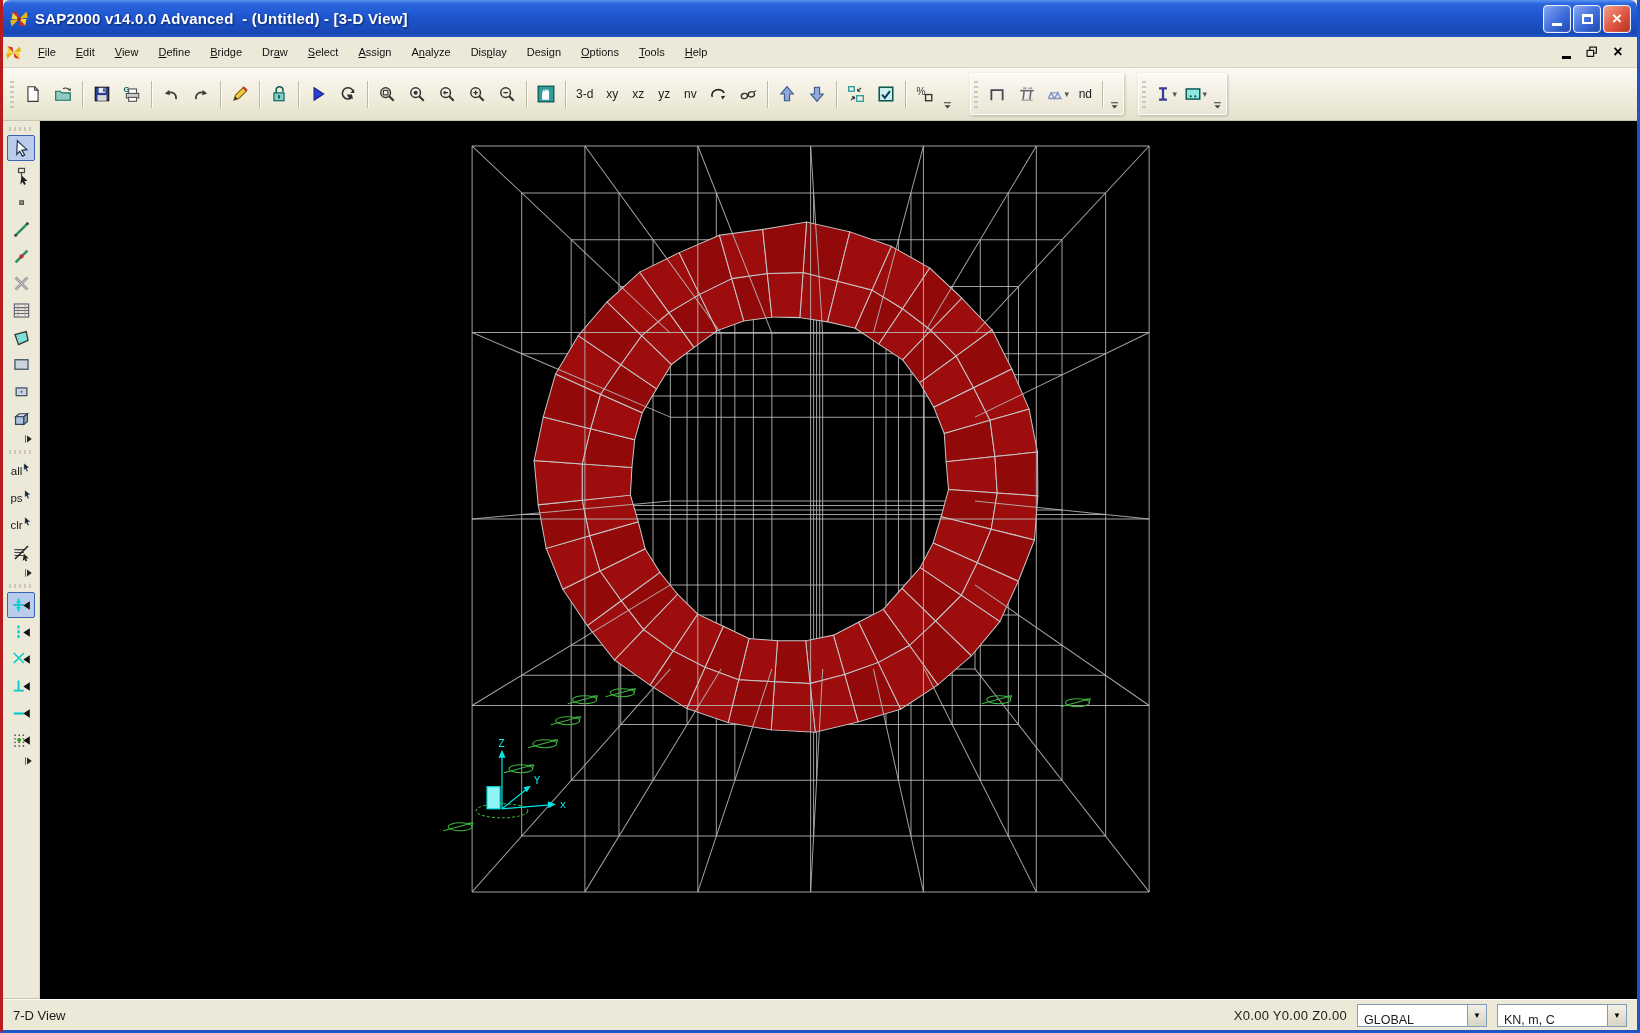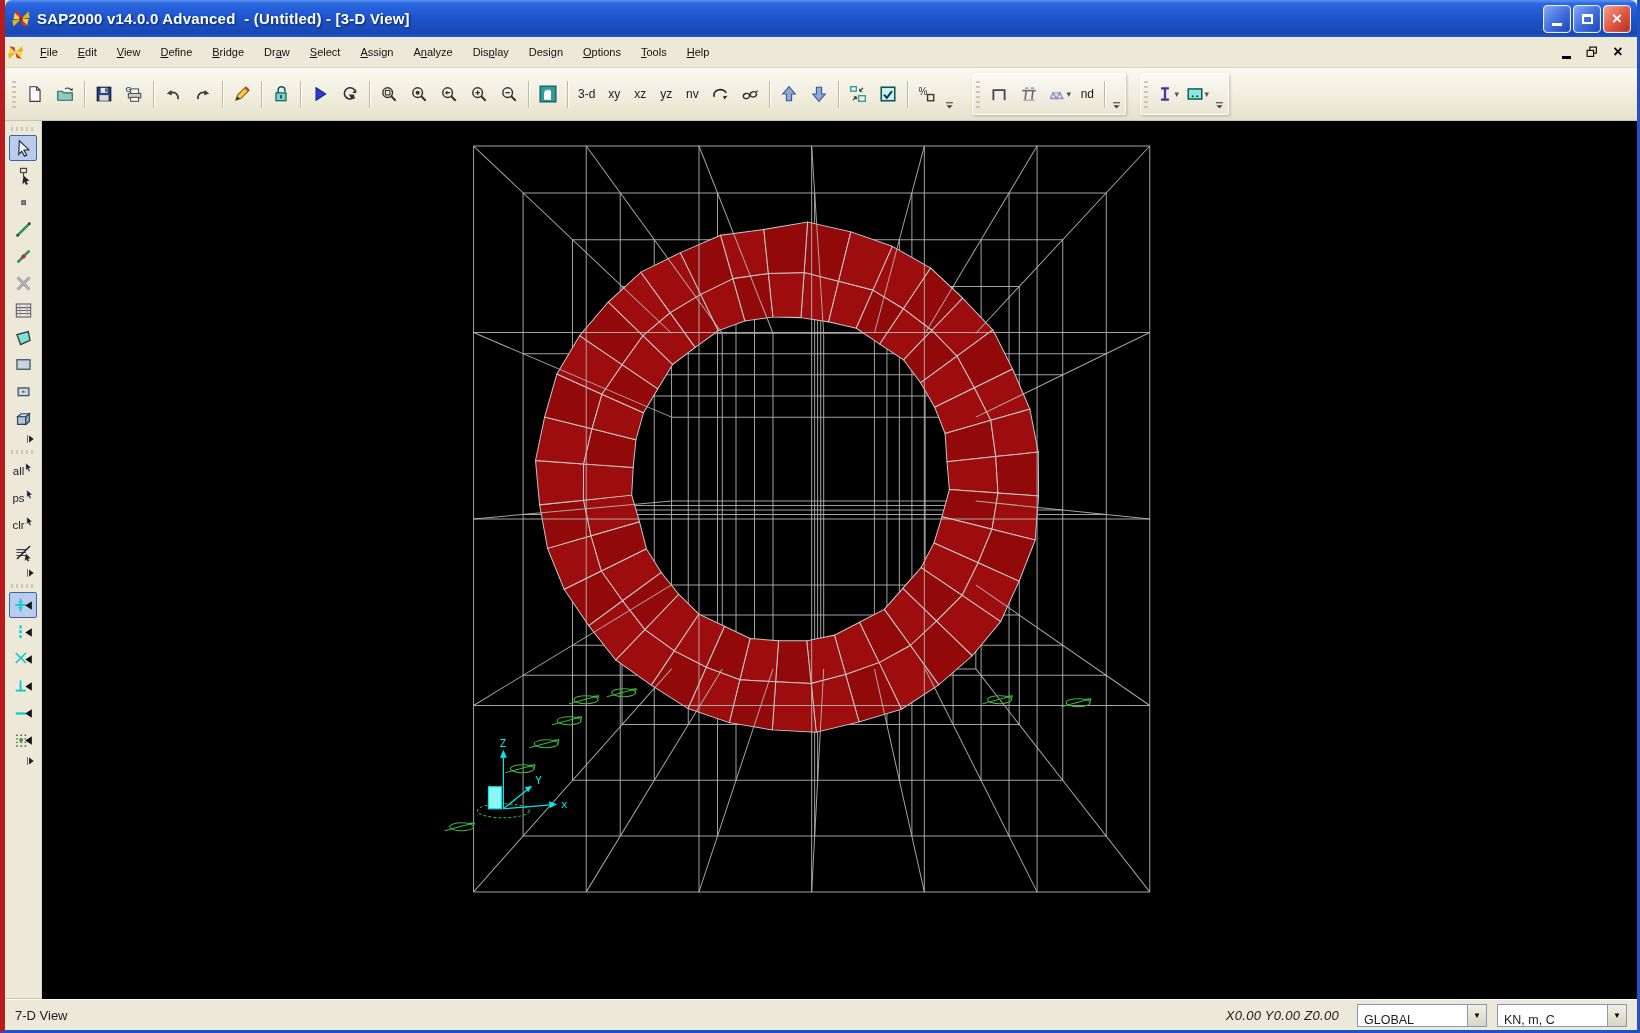--- a/index.html
+++ b/index.html
@@ -1,19 +1,19 @@
 <!DOCTYPE html>
 <html><head>
 <meta charset="utf-8">
 <style>
   html,body{margin:0;padding:0;width:1640px;height:1033px;overflow:hidden;
     font-family:"Liberation Sans",sans-serif;cursor:default;background:#fff;
     -webkit-user-select:none;user-select:none;}
   .window{width:1640px;height:1033px;box-sizing:border-box;display:flex;flex-direction:column;
-    background:#ECE9D8;border-left:5px solid #b91c1c;border-right:3px solid #1F52C2;border-bottom:3px solid #1F52C2;}
+    background:#ECE9D8;border-left:3px solid #b91c1c;border-right:3px solid #1F52C2;border-bottom:3px solid #1F52C2;}
   
   .titlebar{height:37px;flex:none;display:flex;align-items:center;padding:0 6px;
     background:linear-gradient(180deg,#5A93F0 0%,#2A66DE 10%,#1E56CE 45%,#1847B4 90%,#2158CC 100%);
     border-radius:7px 7px 0 0;}
   .app-icon{width:20px;height:20px;flex:none;display:flex;align-items:center;margin-right:6px;}
   .app-icon svg{width:100%;height:100%;}
   .app-icon.small{width:17px;height:17px;margin:0 6px 0 2px;}
   .title-text{color:#fff;font-weight:bold;font-size:15px;letter-spacing:.2px;
     text-shadow:1px 1px 2px rgba(10,30,90,.9);white-space:pre;}
   .winbtns{margin-left:auto;display:flex;gap:2px;}
@@ -59,21 +59,21 @@
   .vgrip{width:24px;height:4px;flex:none;margin:3px 0;
     background:repeating-linear-gradient(90deg,#CBC7B2 0 2px,rgba(0,0,0,0) 2px 5px);}
   .more{width:28px;height:14px;flex:none;display:flex;align-items:center;justify-content:flex-end;padding-right:2px;box-sizing:border-box;}
   .more .ic{width:10px;height:10px;}
   .viewport{flex:1;position:relative;background:#000;min-width:0;}
   .viewport svg{position:absolute;inset:0;width:100%;height:100%;display:block;}
   
   .statusbar{height:30px;flex:none;display:flex;align-items:center;background:#ECE9D8;
     border-top:1px solid #FDFCF6;box-shadow:0 -1px 0 #C9C5AF;padding:0 10px;font-size:13px;color:#1c1c1c;gap:10px;}
   .flex1{flex:1;}
-  .coords{margin-right:8px;letter-spacing:.3px;font-style:italic;}
+  .coords{margin-right:0;letter-spacing:.3px;}
   .combo{display:flex;align-items:stretch;border:1px solid #7F9DB9;background:#fff;height:21px;width:128px;}
   .combo .val{flex:1;display:flex;align-items:center;padding:15px 6px;font-size:12.5px;white-space:nowrap;overflow:hidden;}
   .combo .dd{width:18px;flex:none;display:flex;align-items:center;justify-content:center;font-size:8px;color:#000;
     background:linear-gradient(180deg,#F2F0E6,#D9D5C4);border-left:1px solid #7F9DB9;}
 </style>
 </head>
 <body>
 
 <div class="window">
 

